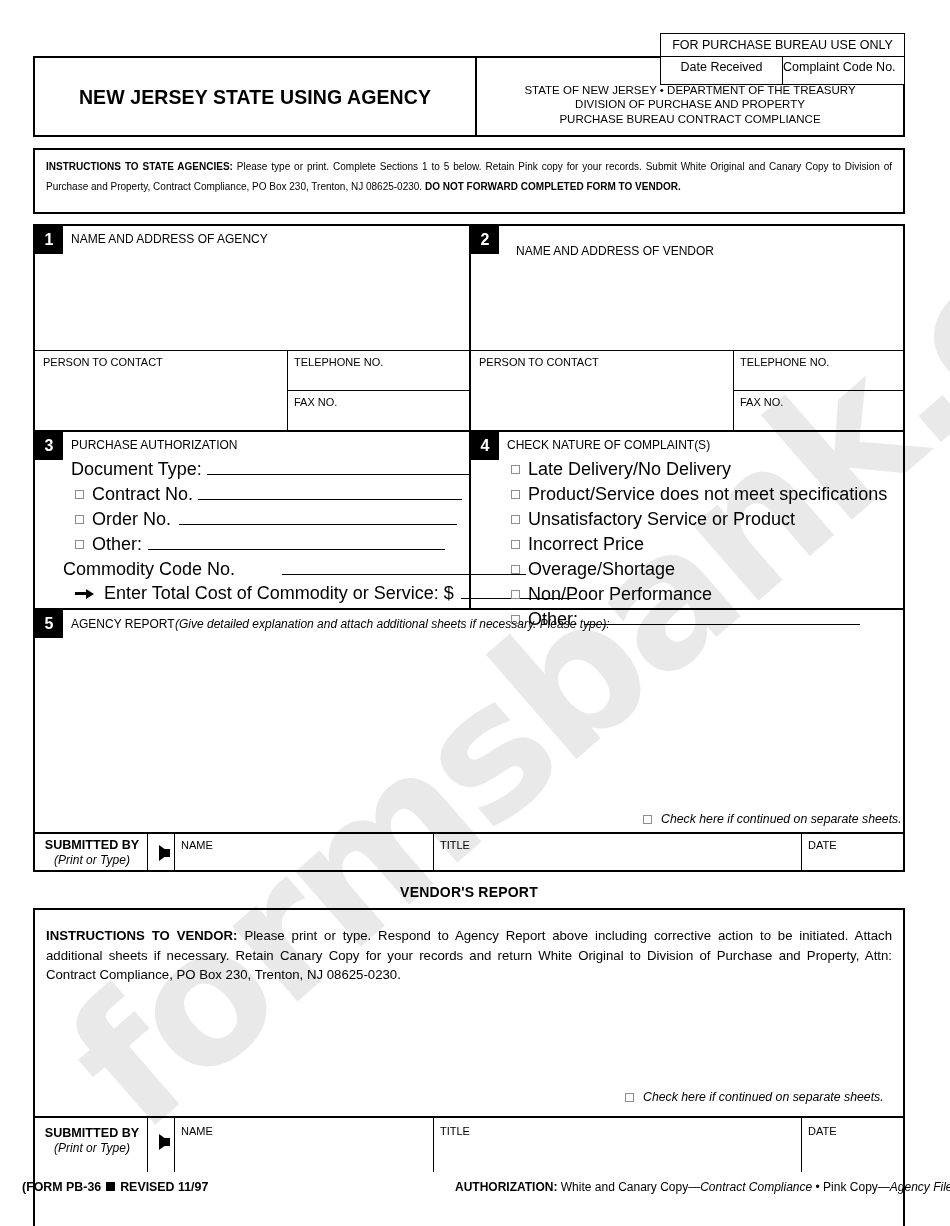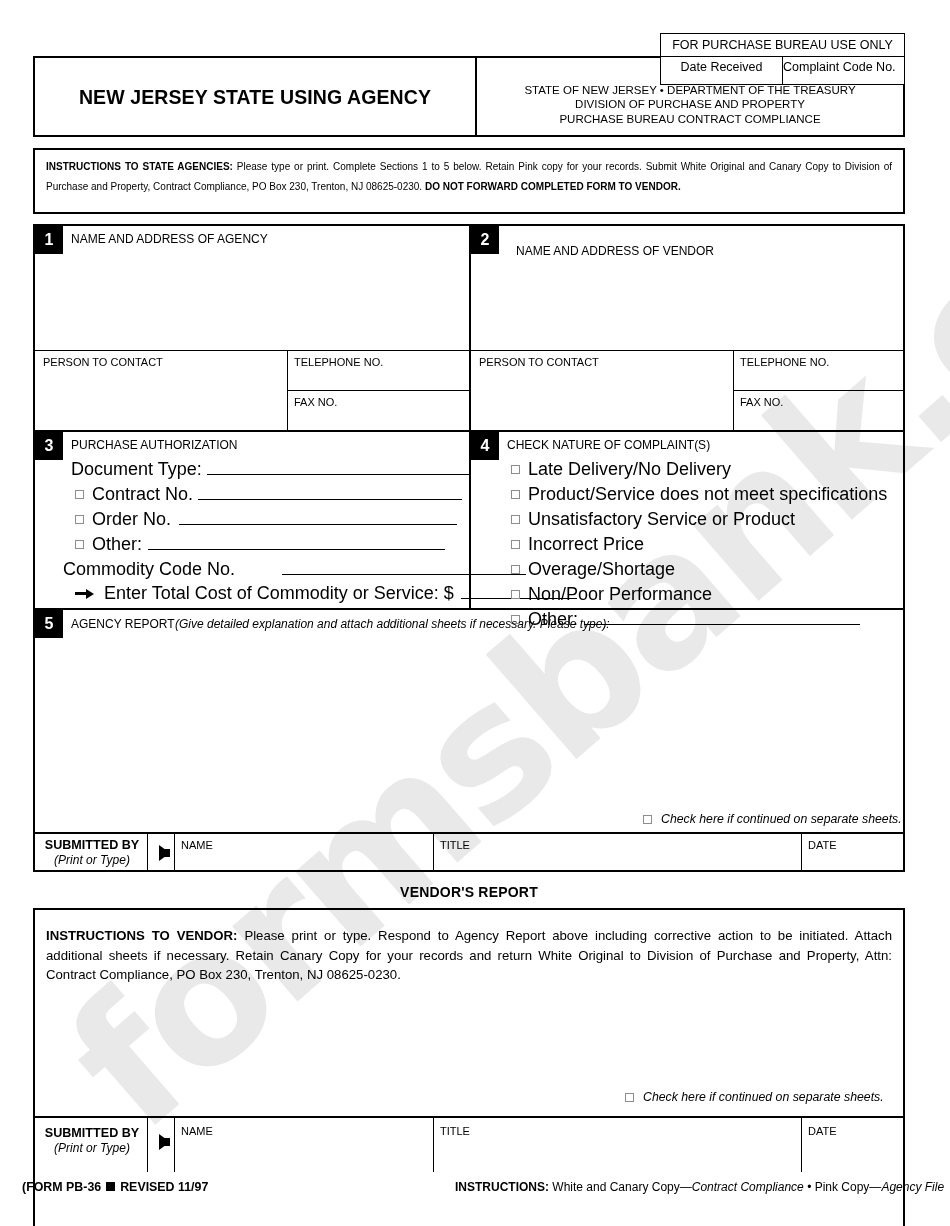--- a/index.html
+++ b/index.html
@@ -435,17 +435,17 @@
       <div class="cap" style="left:146px; top:215px;">NAME</div>
       <div class="cap" style="left:405px; top:215px;">TITLE</div>
       <div class="cap" style="left:773px; top:215px;">DATE</div>
     </div>
 
     <div class="blk" id="footLeft">
       <span>(FORM PB-36</span><span class="sq"></span><span>REVISED 11/97</span>
     </div>
 
     <div class="blk" id="footRight">
-      <b>INSTRUCTIONS:</b><span> White and Canary Copy—</span><i>Contract Compliance</i><span> • </span><span>Pink Copy—</span><i>Agency File</i>
+      <b>AUTHORIZATION:</b><span> White and Canary Copy—</span><i>Contract Compliance</i><span> • </span><span>Pink Copy—</span><i>Agency File</i>
     </div>
 
   </div>
 </div>
 
 </body></html>

